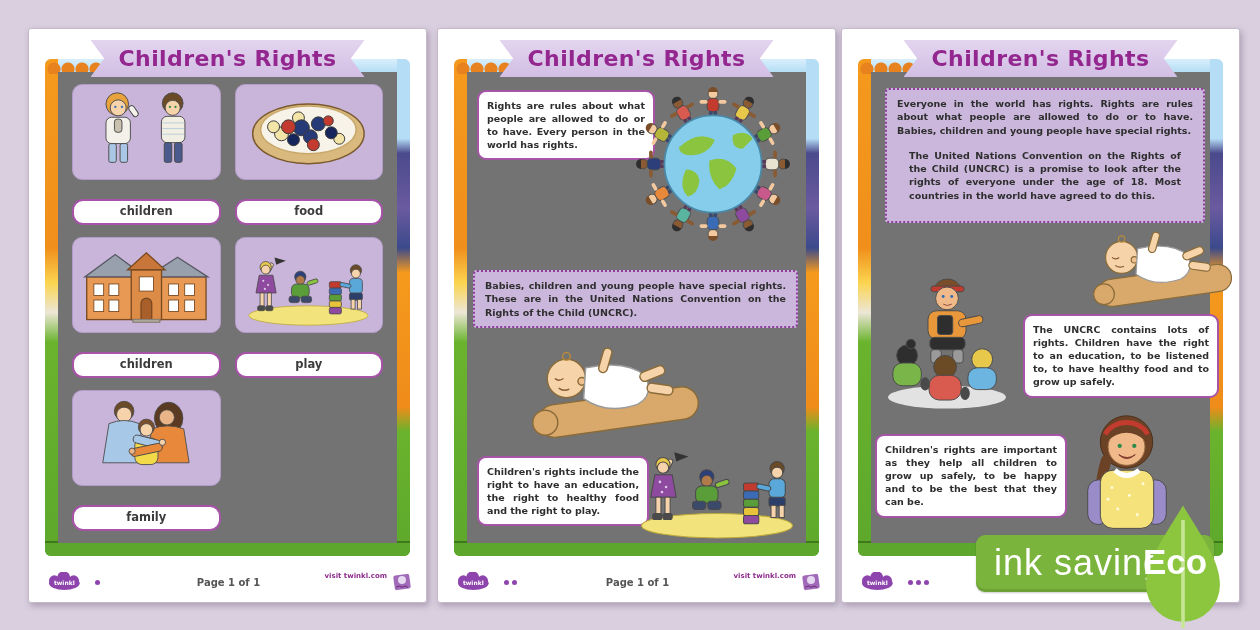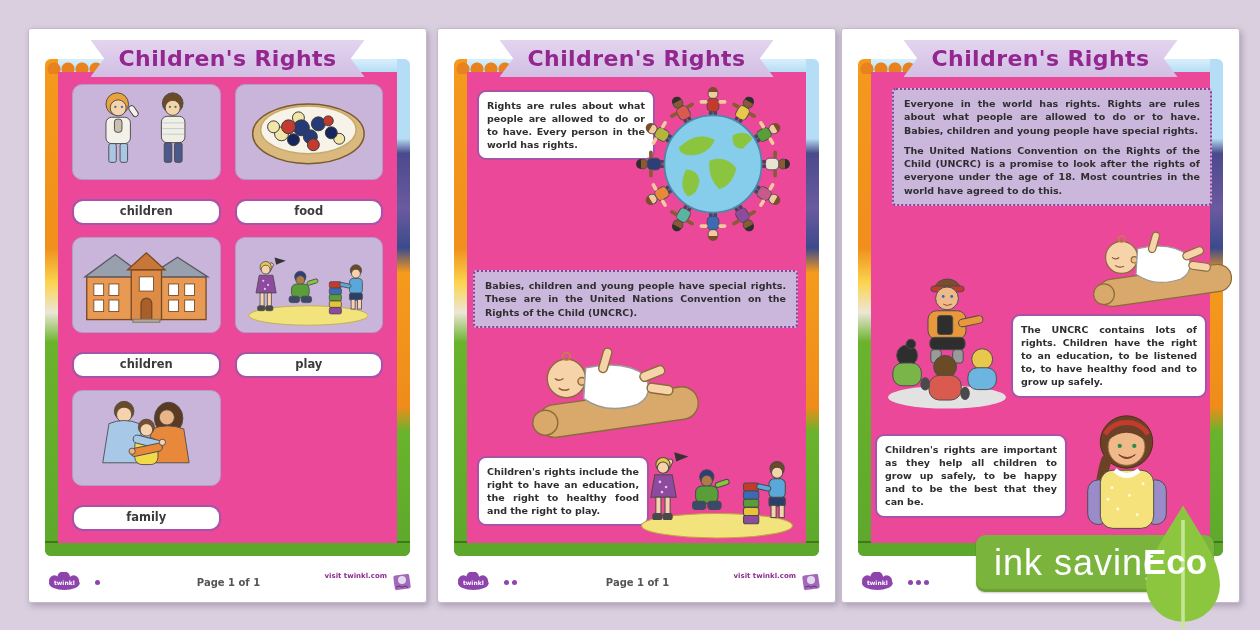--- a/index.html
+++ b/index.html
@@ -27,38 +27,38 @@
   .frame{position:absolute;left:16px;right:16px;top:30px;bottom:46px;border-radius:6px;overflow:hidden;background:#fff;}
   .f-top{position:absolute;top:0;left:0;right:0;height:13px;background:linear-gradient(#d9effc,#b5ddf5);}
   .f-left{position:absolute;left:0;top:0;bottom:0;width:13px;
     background:linear-gradient(180deg,#f59a1d 0%,#f08f1b 38%,#fbd44f 45%,#ece6d6 51%,#6ab32d 57%,#5da82c 100%);}
   .f-right{position:absolute;right:0;top:0;bottom:0;width:13px;
     background:linear-gradient(180deg,#b5ddf5 0%,#b5ddf5 16%,#4a4a8c 19%,#6b5aa0 30%,#3b4a8c 38%,#f59a1d 43%,#ef8c1a 70%,#6ab32d 75%,#5da82c 100%);}
   .f-bottom{position:absolute;bottom:0;left:0;right:0;height:13px;background:#5da82c;border-top:2px solid #3f7a1a;}
   .bush{position:absolute;top:1px;left:2px;width:86px;height:14px;
     background:radial-gradient(circle at 7px 9px,#e8821e 6px,transparent 7px);
     background-size:14px 14px;background-repeat:repeat-x;}
-  .content{position:absolute;left:13px;right:13px;top:13px;bottom:13px;background:#ec4899;}
+  .content{position:absolute;left:13px;right:13px;top:13px;bottom:13px;background:#737373;}
 
   
   .cards{position:absolute;left:14px;right:14px;top:12px;bottom:12px;
     display:grid;grid-template-columns:1fr 1fr;grid-template-rows:1fr 1fr 1fr;gap:12px 14px;}
   .card{display:flex;flex-direction:column;}
   .card-img{flex:1;background:#c9b5da;border:1.5px solid #b29bc8;border-radius:10px;
     display:flex;align-items:center;justify-content:center;overflow:hidden;}
   .card-img svg{width:92%;height:90%;}
   .card-label{margin-top:19px;background:#fff;border:2px solid #a653a8;border-radius:11px;
     height:22px;line-height:20px;text-align:center;font-size:11.5px;font-weight:bold;color:#3b3b3b;}
 
   
   .tbox{position:absolute;background:#fff;border:2px solid #a653a8;border-radius:9px;
     padding:7px 8px;font-size:9.5px;font-weight:600;line-height:1.38;color:#2e2e2e;text-align:justify;}
   .dbox{position:absolute;background:#cbb7dc;border:2px dotted #8e3f9b;border-radius:4px;
     padding:7px 10px;font-size:9.5px;font-weight:600;line-height:1.4;color:#2e2e2e;text-align:justify;}
-  .dbox p{margin:0 0 7px 0;} .dbox p:last-child{margin:0;}
+  .dbox p{margin:0 0 7px 0;} .dbox p:last-child{margin:12px;}
   .ill{position:absolute;}
 
   
   .footer{position:absolute;left:16px;right:14px;bottom:7px;height:26px;display:flex;align-items:center;}
   .cloud-logo{width:40px;height:20px;position:relative;flex:none;}
   .dots{display:flex;gap:3px;margin-left:10px;}
   .dot{width:5px;height:5px;border-radius:50%;background:#8e44ad;}
   .page-label{position:absolute;left:0;right:0;text-align:center;font-size:10px;color:#555;font-weight:bold;}
   .foot-right{margin-left:auto;display:flex;align-items:flex-start;gap:5px;z-index:1;}
   .site-link{font-size:7px;color:#8e2d8e;font-weight:bold;}
@@ -430,28 +430,28 @@
   <div class="ribbon">
     <span class="ribbon-title">Children's Rights</span>
   </div>
   <div class="frame">
     <div class="f-top"></div>
     <div class="f-left"></div>
     <div class="f-right"></div>
     <div class="f-bottom"></div>
     <div class="bush"></div>
     <div class="content">
-      <div class="dbox" style="left:21px;top:16px;width:296px;">
+      <div class="dbox" style="left:14px;top:16px;width:296px;">
         <p>Everyone in the world has rights. Rights are rules about what people are allowed to do or to have. Babies, children and young people have special rights.</p>
         <p>The United Nations Convention on the Rights of the Child (UNCRC) is a promise to look after the rights of everyone under the age of 18. Most countries in the world have agreed to do this.</p>
       </div>
       <svg class="ill" style="left:0px;top:196px;width:152px;height:152px" viewBox="0 0 160 160">
           <use href="#g-story"></use>
         </svg>
-      <div class="tbox" style="left:140px;top:242px;width:176px;">The UNCRC contains lots of rights. Children have the right to an education, to be listened to, to have healthy food and to grow up safely.</div>
+      <div class="tbox" style="left:152px;top:242px;width:176px;">The UNCRC contains lots of rights. Children have the right to an education, to be listened to, to have healthy food and to grow up safely.</div>
       <div class="tbox" style="left:4px;top:362px;width:172px;">Children's rights are important as they help all children to grow up safely, to be happy and to be the best that they can be.</div>
       <svg class="ill" style="left:196px;top:338px;width:120px;height:131px" viewBox="0 0 115 135">
           <use href="#g-girl"></use>
         </svg>
     </div>
   </div>
   <svg class="ill" style="left:238px;top:198px;width:160px;height:100px;z-index:7" viewBox="0 0 200 125">
       <use href="#g-baby"></use>
     </svg>
   <div class="footer">

